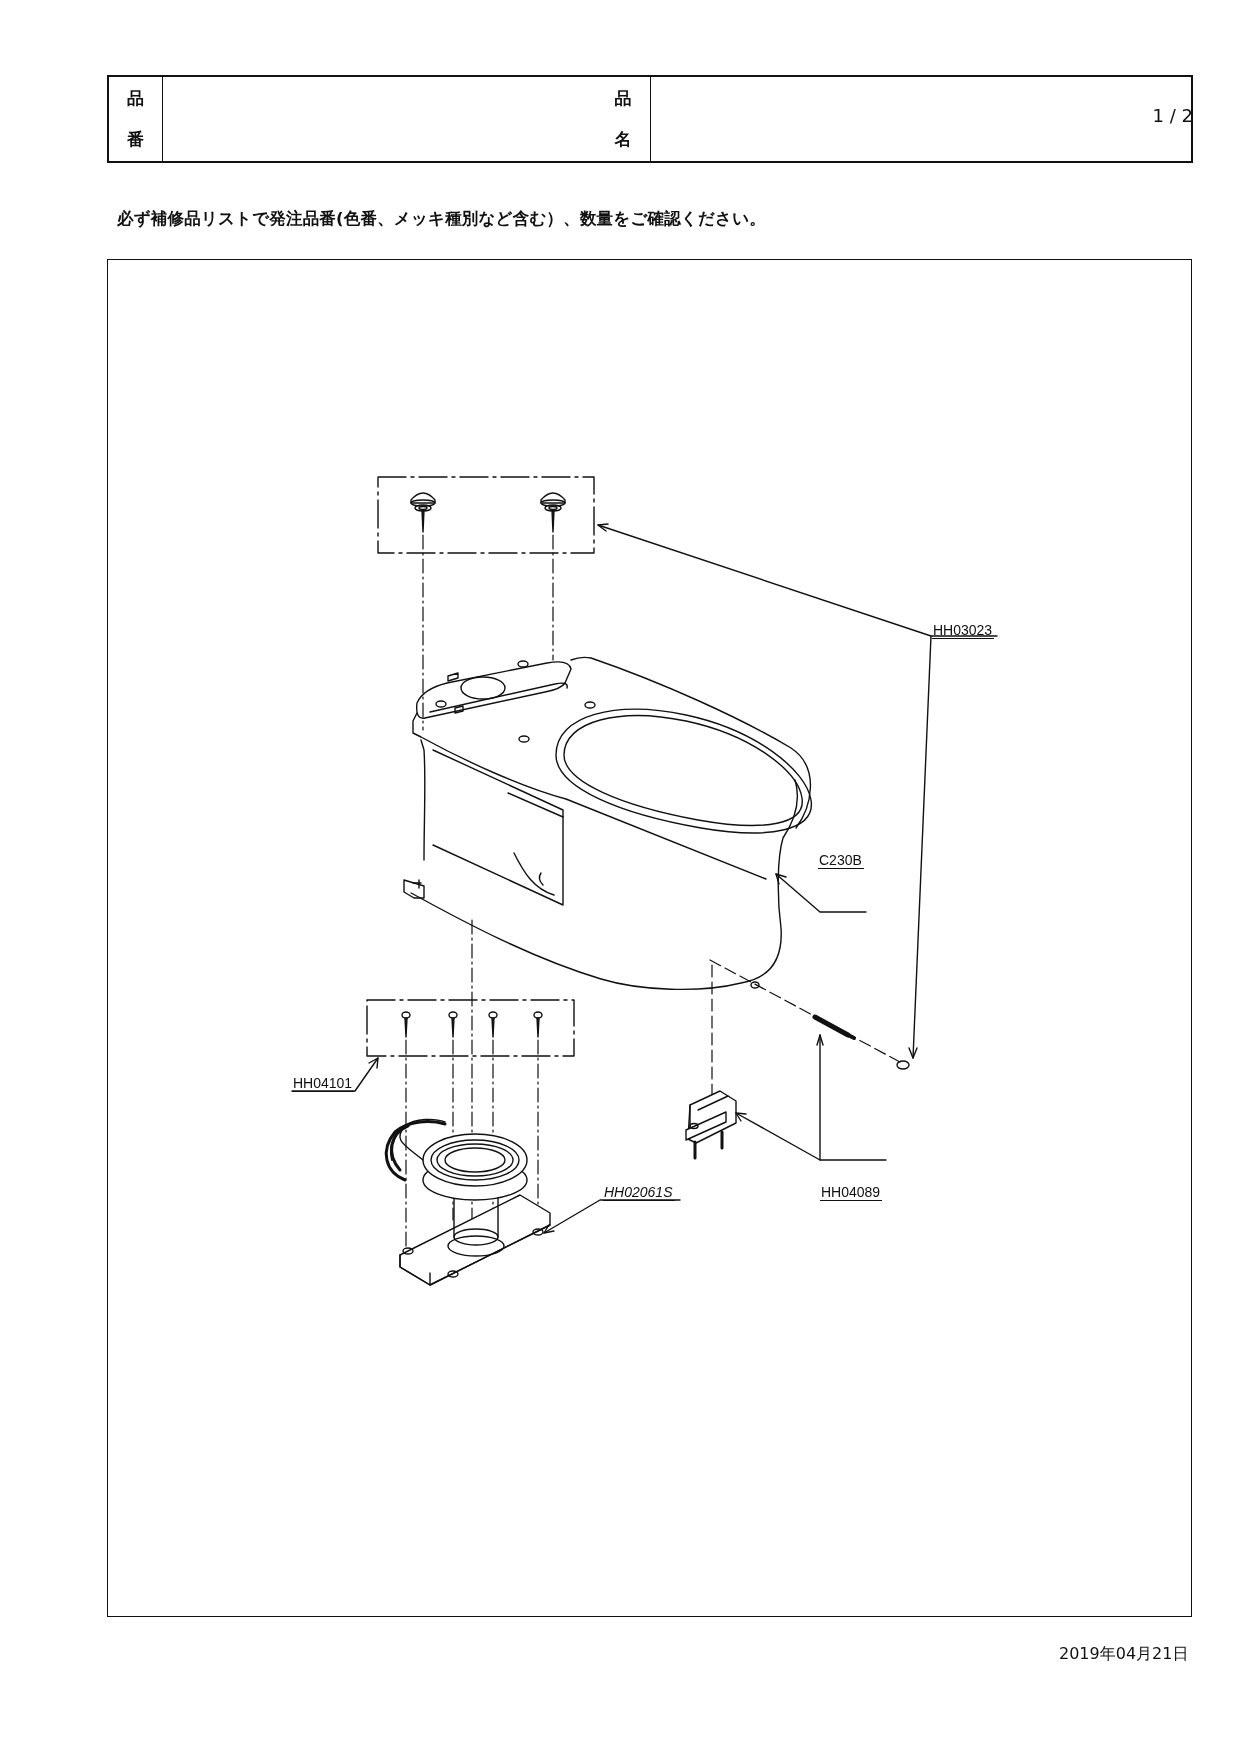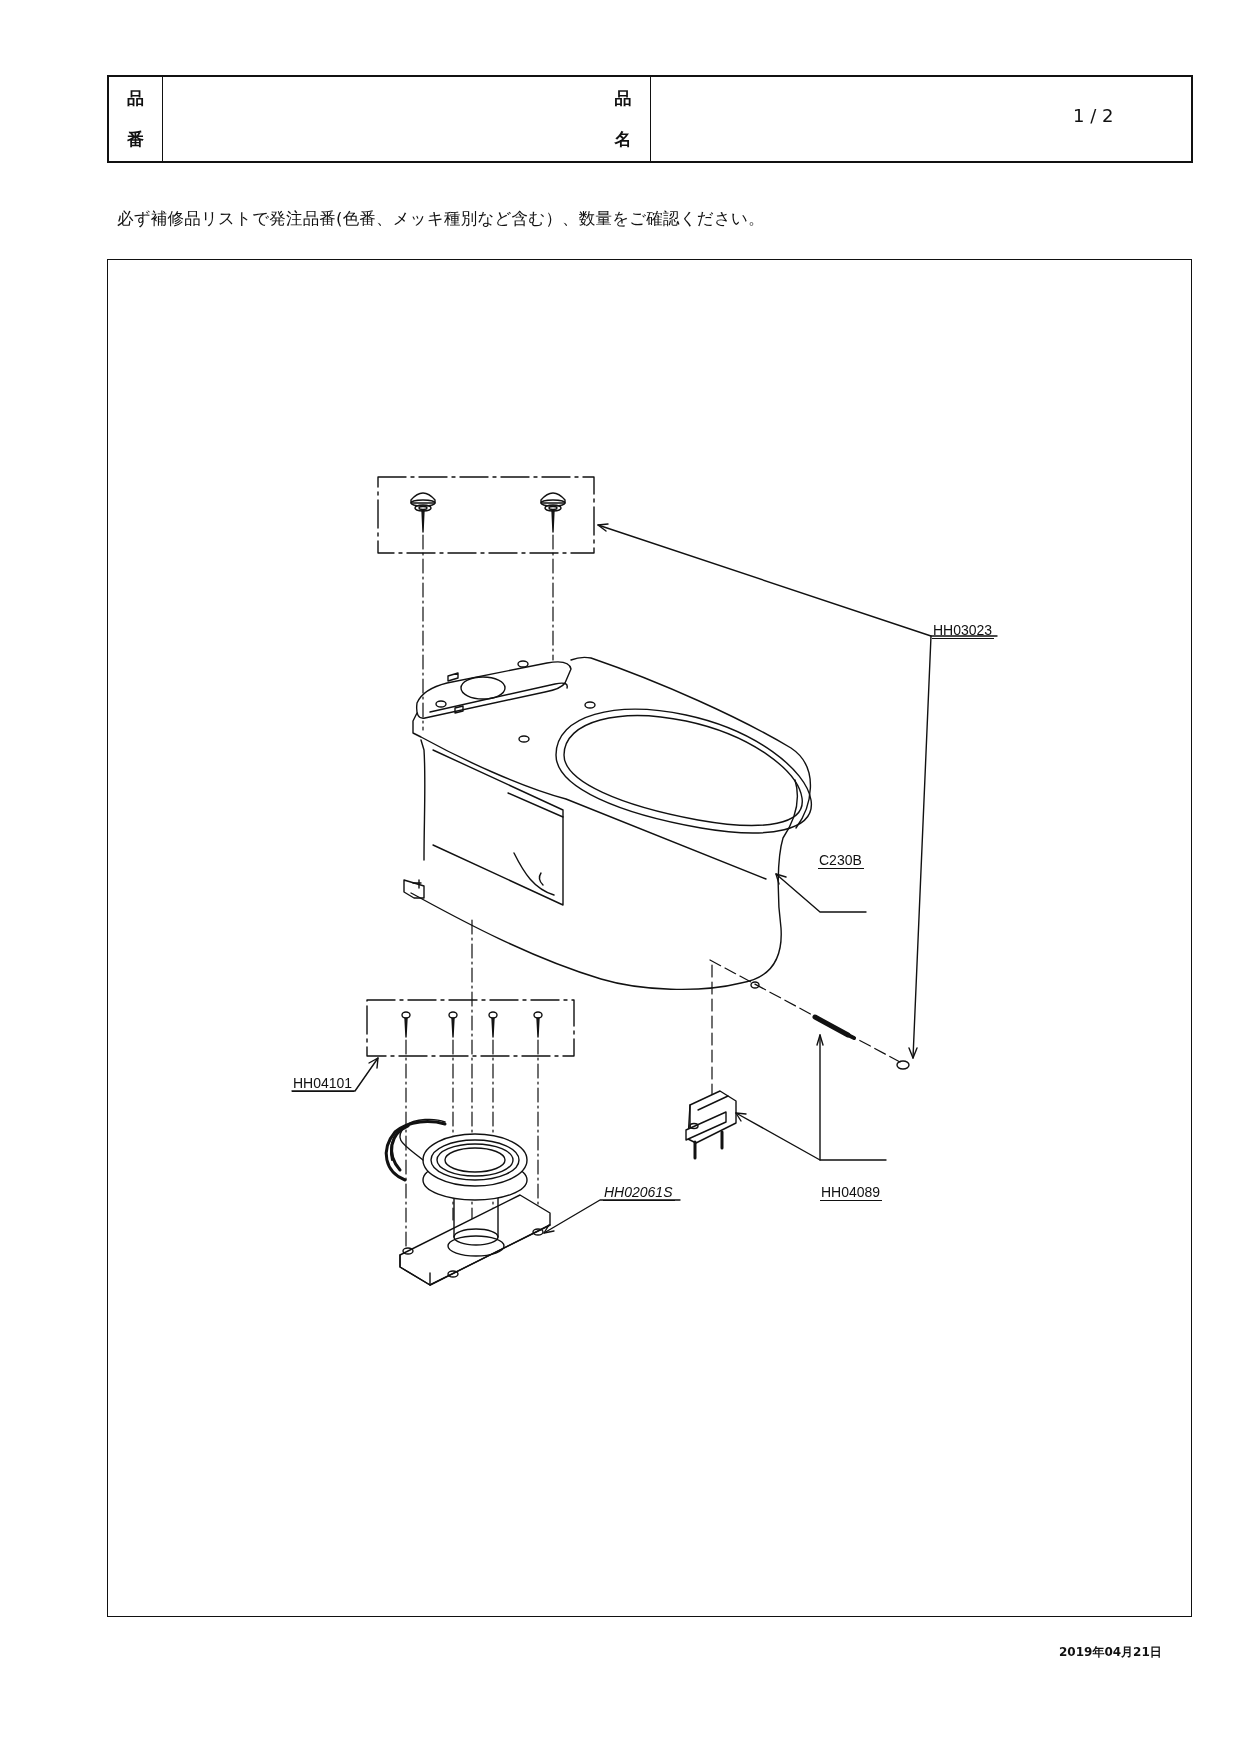--- a/index.html
+++ b/index.html
@@ -6,26 +6,26 @@
   body { width: 1252px; height: 1754px; position: relative; overflow: hidden;
          font-family: "DejaVu Sans", "Liberation Sans", sans-serif; color: #111; }
   .title-block { position: absolute; left: 107px; top: 75px; width: 1086px; height: 88px;
                  border: 2px solid #111; box-sizing: border-box; border-top-width: 2px; }
   .tb-cell { position: absolute; top: 0; height: 100%; box-sizing: border-box; border-right: 1.5px solid #111; }
   .tb-label { font-size: 17px; font-weight: bold; text-align: center; position: absolute; left: 0; width: 100%; }
   .tb-label.top { top: 10px; }
   .tb-label.bottom { top: 51px; }
   .tb-code { position: absolute; left: 26px; top: 28px; font-family: "DejaVu Sans Mono", "Liberation Mono", monospace; font-size: 22px; letter-spacing: -0.5px; }
   .tb-name { position: absolute; left: 22px; top: 9px; font-size: 17px; }
-  .tb-page { position: absolute; left: 0; width: 100%; top: 28px; text-align: left; font-size: 18px; }
-  .notes { position: absolute; left: 117px; top: 210px; font-size: 16.5px; line-height: 18px; font-weight: normal; letter-spacing: 0.2px; }
+  .tb-page { position: absolute; left: 0; width: 100%; top: 28px; text-align: right; font-size: 18px; }
+  .notes { position: absolute; left: 117px; top: 210px; font-size: 16.5px; line-height: 18px; font-weight: bold; letter-spacing: 0.2px; }
   .frame { position: absolute; left: 107px; top: 259px; width: 1085px; height: 1358px; border: 1.5px solid #111; box-sizing: border-box; }
   .drawing { position: absolute; left: 0; top: 0; }
   .callout { position: absolute; font-family: "Liberation Sans", sans-serif; font-size: 14px; border-bottom: 1.3px solid #111; padding: 0 2px 0 1px; line-height: 16px; text-align: right; }
-  .date { position: absolute; left: 1059px; top: 1644px; font-size: 12px; font-weight: bold; }
+  .date { position: absolute; left: 1059px; top: 1644px; font-size: 16px; font-weight: normal; }
 </style>
 </head>
 <body>
 
 <div class="title-block">
   <div class="tb-cell" style="left:0;width:54px;">
     <div class="tb-label top">品</div>
     <div class="tb-label bottom">番</div>
   </div>
   <div class="tb-cell" style="left:487px;width:55px;">

